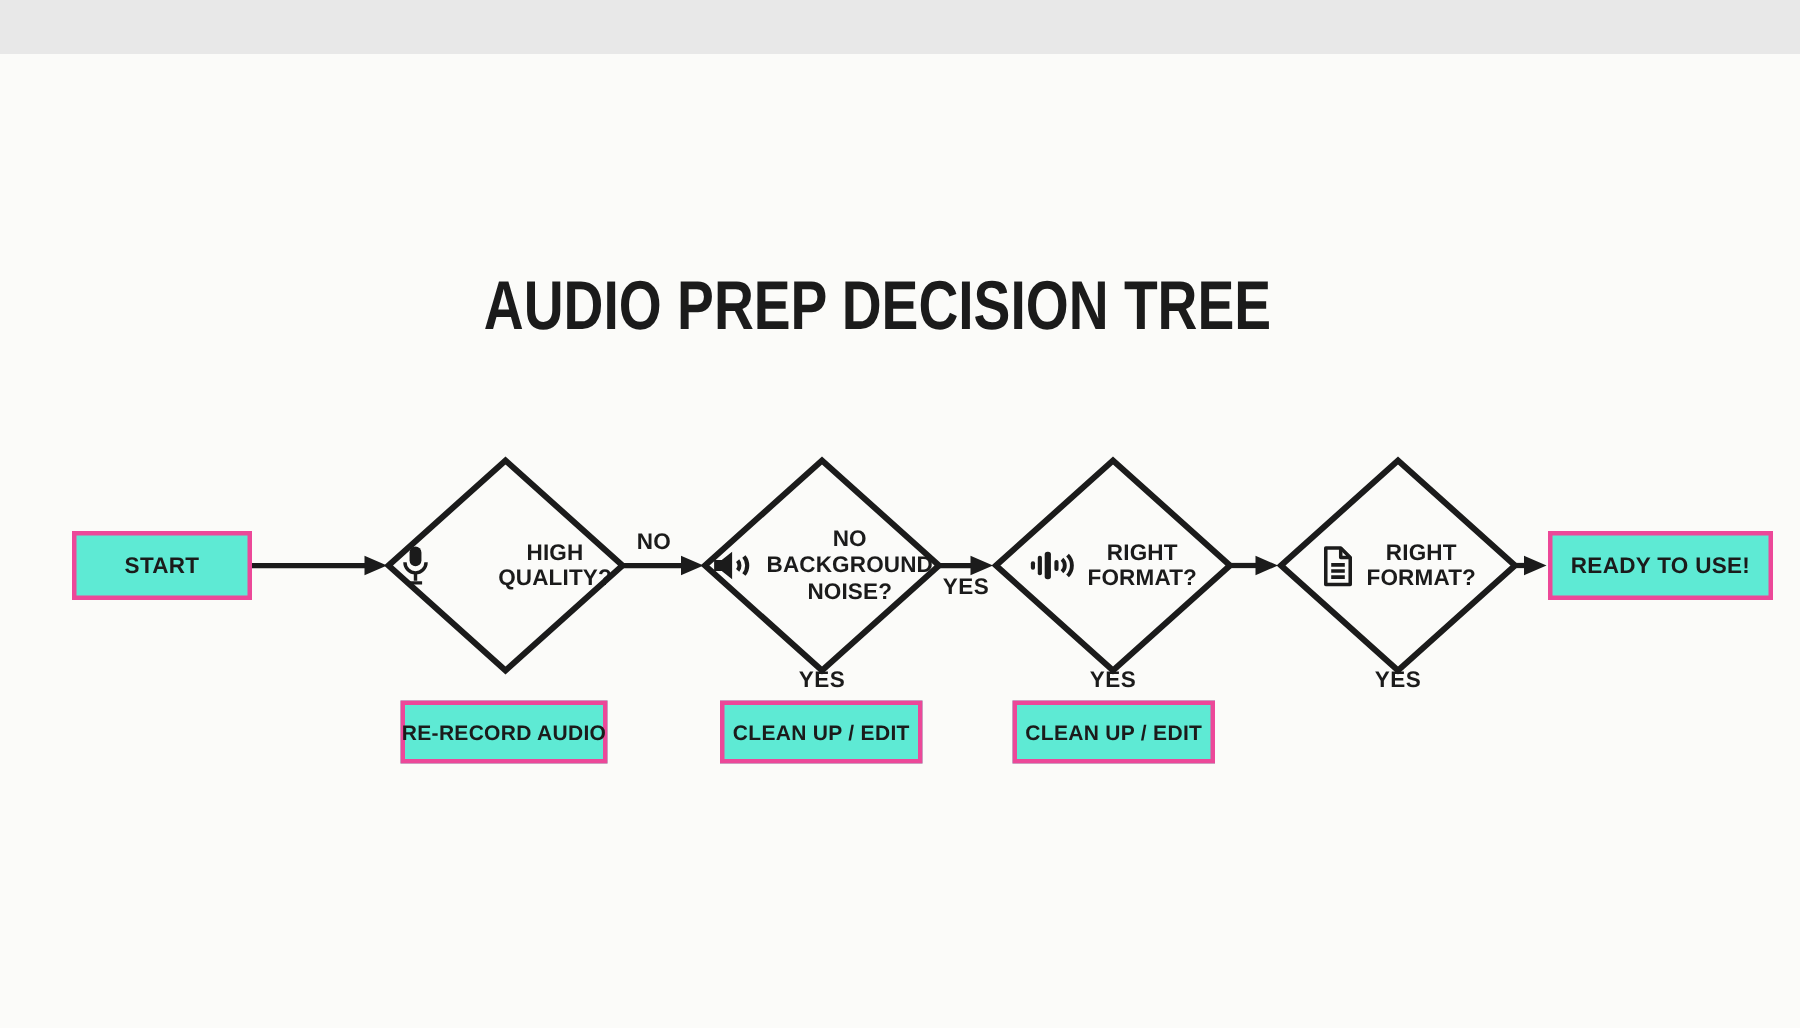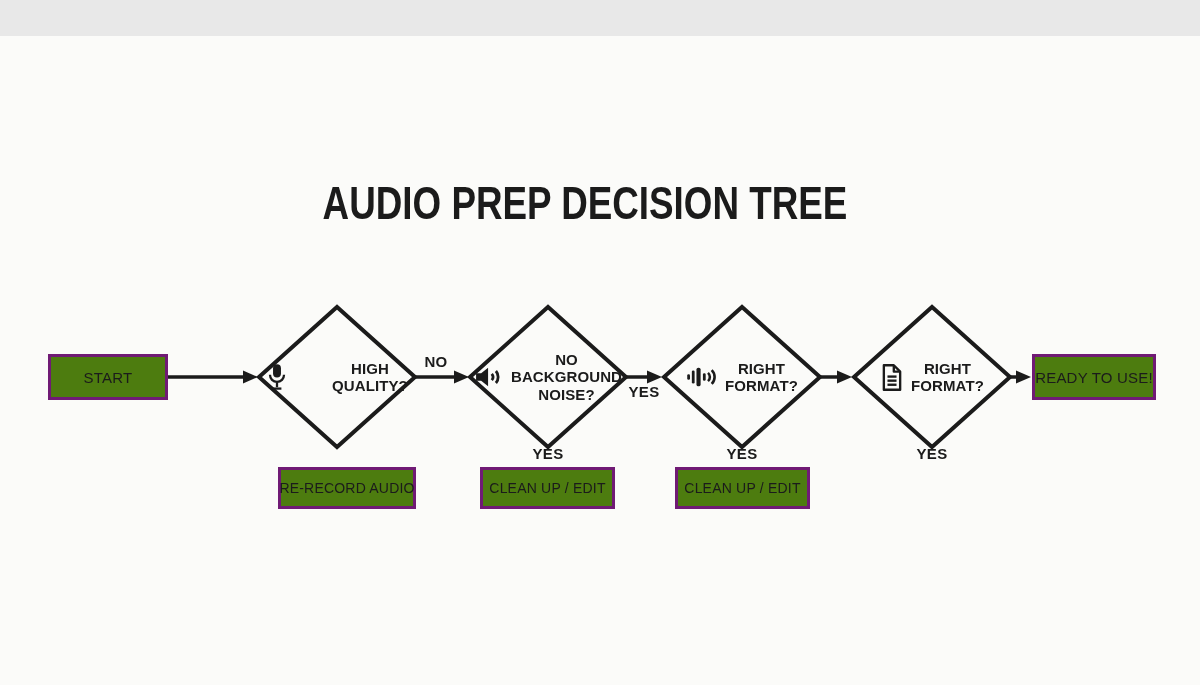--- a/index.html
+++ b/index.html
@@ -25,27 +25,27 @@
     transform: translateX(-15px) scaleX(0.80);
     white-space: nowrap;
   }
   svg.layer {
     position: absolute;
     left: 0; top: 0;
     width: 1200px; height: 685px;
   }
   .node-box {
     position: absolute;
-    border: 3px solid #701a75;
-    background: #4d7c0f;
+    border: 3px solid #ec4899;
+    background: #5eead4;
     display: flex;
     align-items: center;
     justify-content: center;
     font-size: 15px;
-    font-weight: 400;
+    font-weight: 700;
     letter-spacing: 0.2px;
     white-space: nowrap;
   }
   .diamond-content {
     position: absolute;
     width: 150px;
     height: 76px;
     display: flex;
     align-items: center;
     justify-content: center;
@@ -100,21 +100,21 @@
       <line x1="820" y1="341" x2="839" y2="341" stroke="#1b1b1b" stroke-width="3.5"></line>
       <polygon points="852,341 837,334.5 837,347.5" fill="#1b1b1b"></polygon>
     </g>
     <g>
       <line x1="1010" y1="341" x2="1018" y2="341" stroke="#1b1b1b" stroke-width="3.5"></line>
       <polygon points="1031,341 1016,334.5 1016,347.5" fill="#1b1b1b"></polygon>
     </g>
   </svg>
 
   <div class="node-box" style="left:48px; top:318px; width:120px; height:46px;">START</div>
-  <div class="node-box" style="left:1032px; top:318px; width:124px; height:46px;">READY TO USE!</div>
+  <div class="node-box" style="left:1032px; top:318px; width:150px; height:46px;">READY TO USE!</div>
 
   <div class="diamond-content" style="left:262px; top:303px;gap:44px;">
     <span class="icon">
       <svg width="22" height="29" viewBox="0 0 25 32">
         <rect class="ink-fill" x="8" y="1" width="9" height="15" rx="4.5"></rect>
         <path class="ink-stroke" d="M4.5,13 a8,8 0 0,0 16,0" stroke-width="2.6"></path>
         <line class="ink-stroke" x1="12.5" y1="21.5" x2="12.5" y2="27" stroke-width="2.6"></line>
         <line class="ink-stroke" x1="7.5" y1="28.6" x2="17.5" y2="28.6" stroke-width="2.6"></line>
       </svg>
     </span>
@@ -164,17 +164,17 @@
 FORMAT?</span>
   </div>
 
   <div class="edge-label" style="left:407px; top:317px; width:58px;">NO</div>
   <div class="edge-label" style="left:614px; top:347px; width:60px;">YES</div>
 
   <div class="edge-label" style="left:518px; top:409px; width:60px;">YES</div>
   <div class="edge-label" style="left:712px; top:409px; width:60px;">YES</div>
   <div class="edge-label" style="left:902px; top:409px; width:60px;">YES</div>
 
-  <div class="node-box" style="left:278px; top:431px; width:138px; height:42px; font-size:14px;">RE-RECORD AUDIO</div>
+  <div class="node-box" style="left:267px; top:431px; width:138px; height:42px; font-size:14px;">RE-RECORD AUDIO</div>
   <div class="node-box" style="left:480px; top:431px; width:135px; height:42px; font-size:14px;">CLEAN UP / EDIT</div>
   <div class="node-box" style="left:675px; top:431px; width:135px; height:42px; font-size:14px;">CLEAN UP / EDIT</div>
 
 </div>
 
 </body></html>

